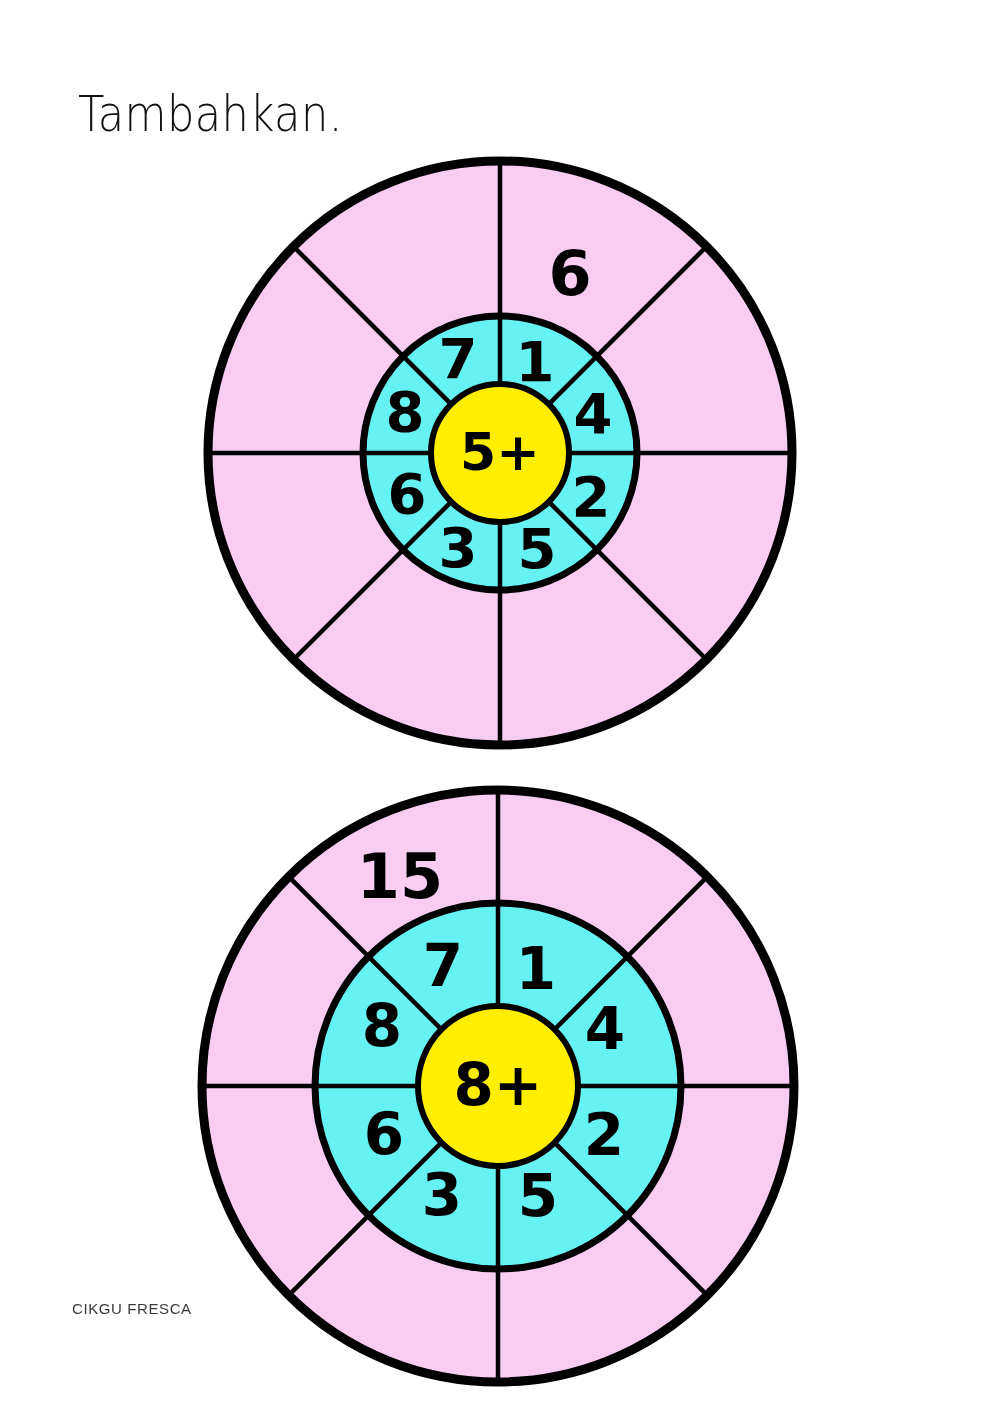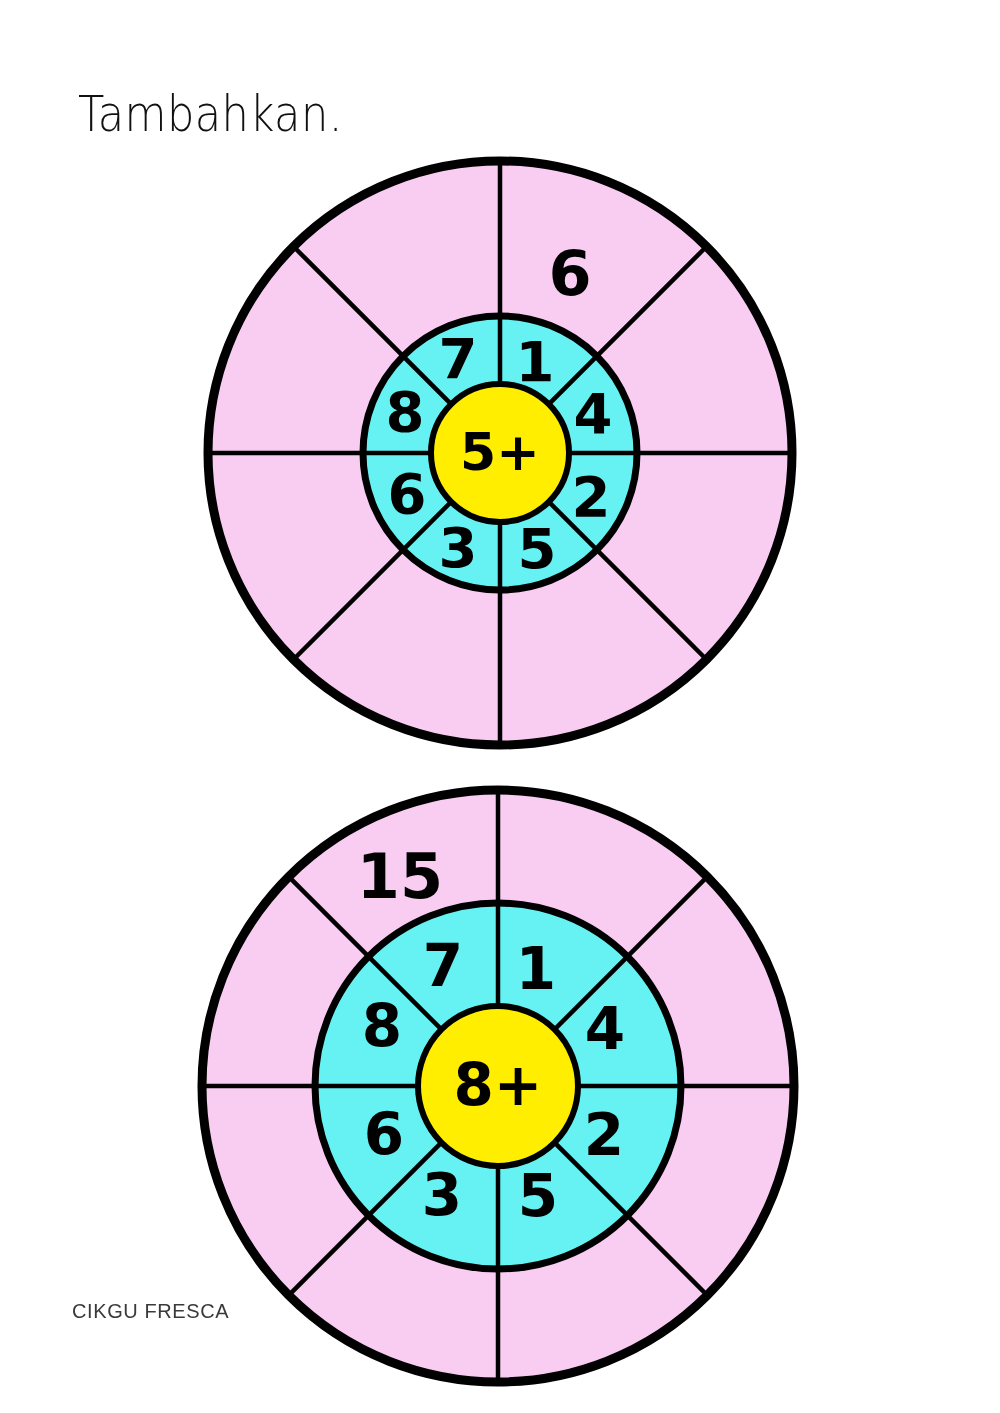--- a/index.html
+++ b/index.html
@@ -37,21 +37,21 @@
     white-space: nowrap;
     transform: scaleX(0.88);
     transform-origin: left top;
   }
 
   .watermark {
     position: absolute;
     left: 72px;
     top: 1292px;
     font-family: "Liberation Sans", sans-serif;
-    font-size: 20px;
+    font-size: 15px;
     font-weight: 400;
     letter-spacing: 0.6px;
     color: #3a3a3a;
     white-space: nowrap;
   }
 
   .wheel {
     position: absolute;
   }
   .wheel svg {

